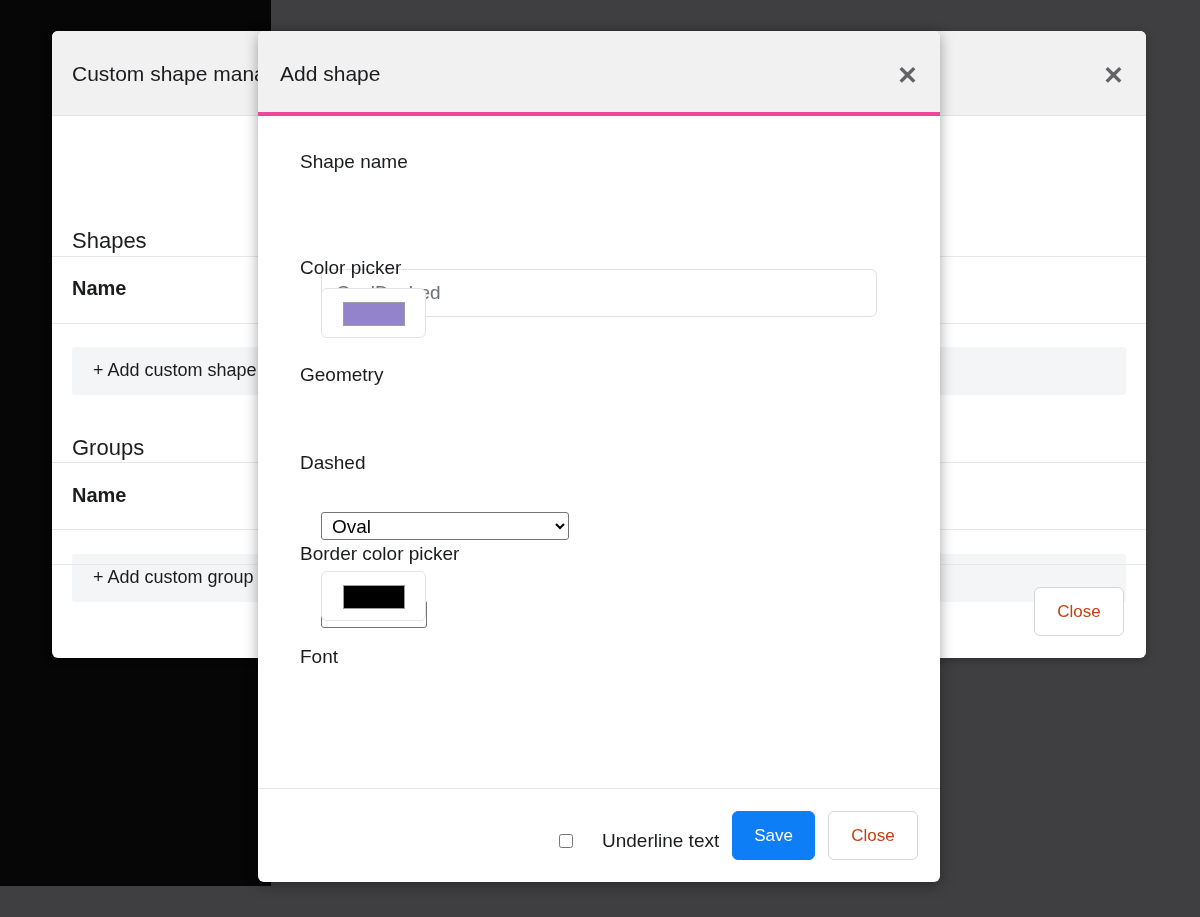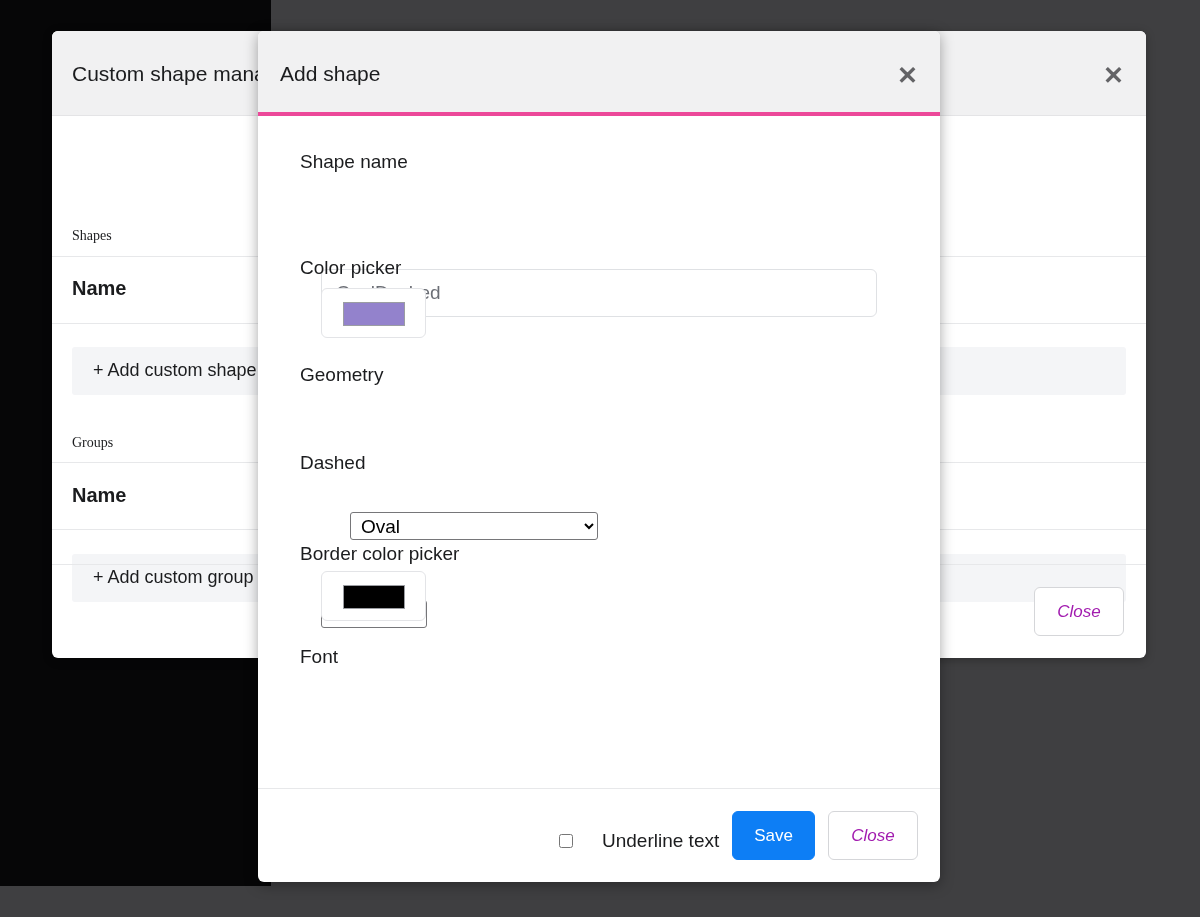--- a/index.html
+++ b/index.html
@@ -69,23 +69,22 @@
     right: 22px;
     top: 32px;
   }
   #manager-body {
     position: relative;
     height: 446px;
   }
   .section-label {
     position: absolute;
     left: 20px;
-    font-size: 14px;
-    color: #1b1c1e;
-    font-family: Liberation Serif, serif;
+    font-size: 22px;
+    color: #1b1c1e;
   }
   .full-rule {
     position: absolute;
     left: 0;
     width: 100%;
     height: 1px;
     background: #e7e8ea;
   }
   .col-name {
     position: absolute;
@@ -126,22 +125,21 @@
     border-radius: 6px;
     box-sizing: border-box;
     cursor: pointer;
     display: inline-flex;
     align-items: center;
     justify-content: center;
   }
   .btn-secondary {
     background: #ffffff;
     border: 1px solid #d5d6d9;
-    color: #a21caf;
-    font-style: italic;
+    color: #c2410c;
   }
   .btn-primary {
     background: #0d7ef5;
     border: 1px solid #0d7ef5;
     color: #ffffff;
   }
   #manager-close-btn {
     position: absolute;
     right: 22px;
     top: 22px;
@@ -237,21 +235,20 @@
     box-sizing: border-box;
     padding: 2px 6px;
     height: 28px;
     cursor: pointer;
   }
   #geometry-select {
     left: 321px;
     top: 396px;
     width: 248px;
     transform: translateX(-258px);
-    margin-left: 29px;
   }
   #border-select {
     left: 321px;
     top: 484px;
     width: 106px;
     transform: translateX(-258px);
   }
   #font-select {
     left: 321px;
     top: 678px;

